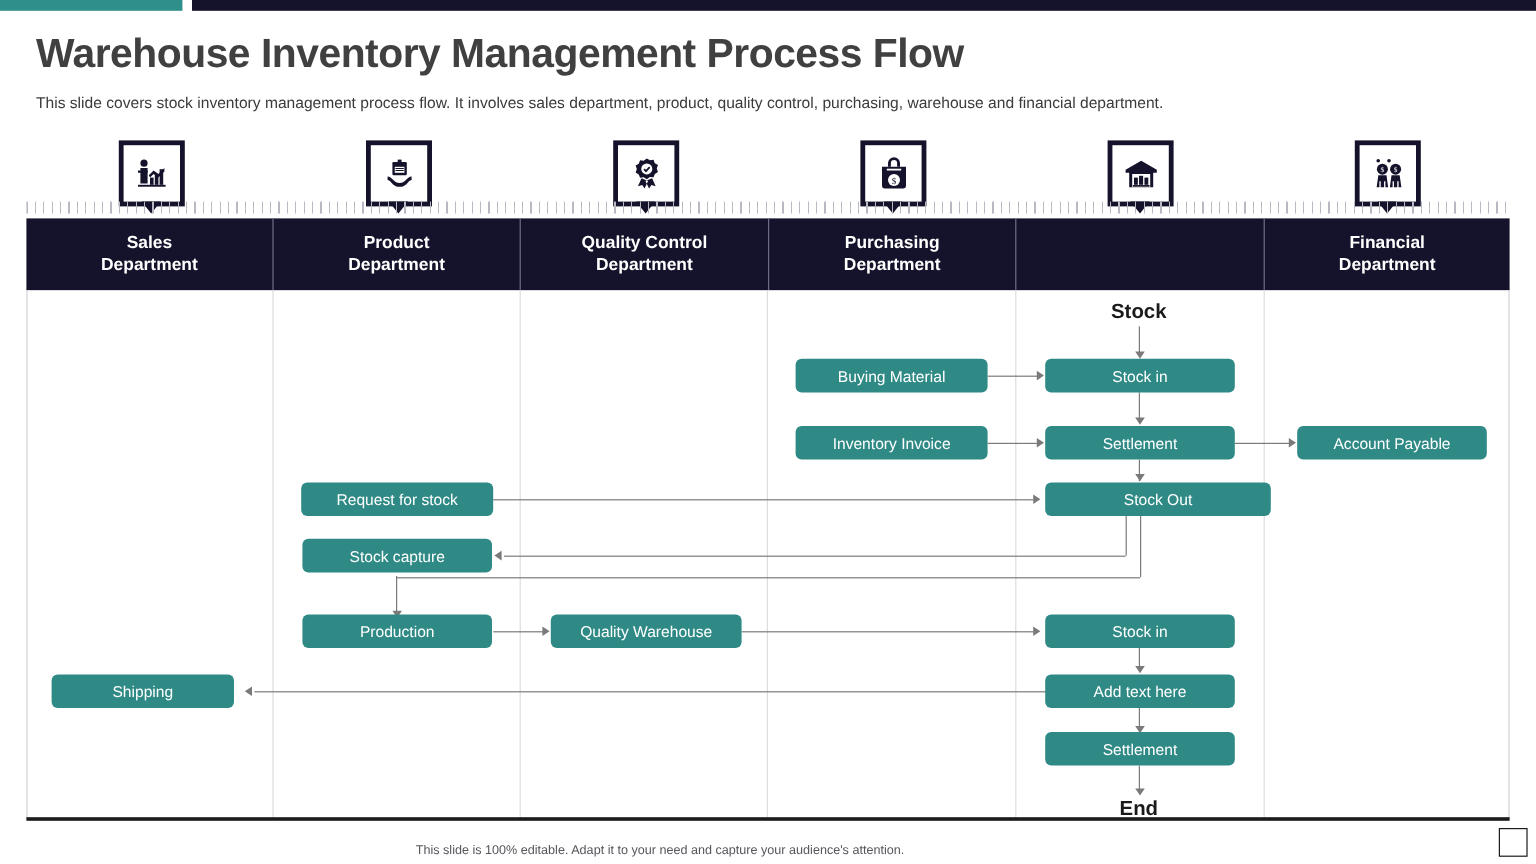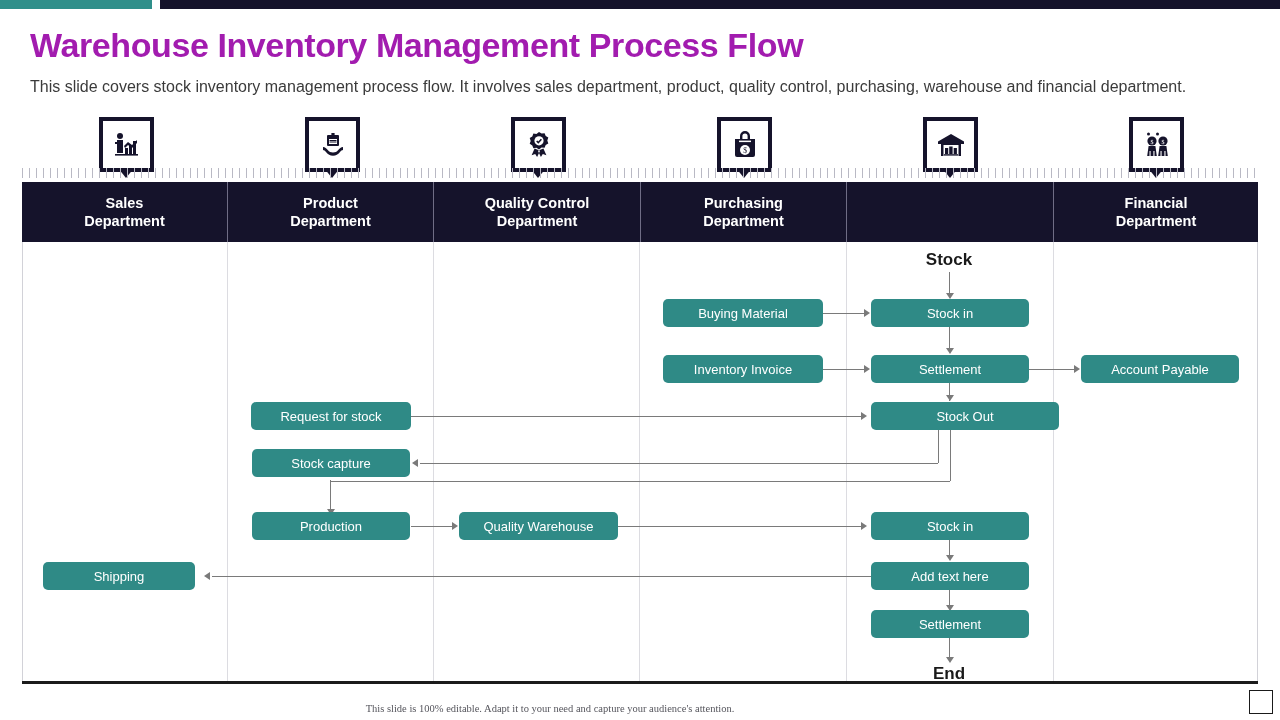--- a/index.html
+++ b/index.html
@@ -12,25 +12,25 @@
   }
   
   #top-bar{position:absolute;left:0;top:0;width:1280px;height:9px;}
   #top-bar-teal{position:absolute;left:0;top:0;width:152px;height:9px;background:#2f8f8a;}
   #top-bar-dark{position:absolute;left:160px;top:0;width:1120px;height:9px;background:#15132b;}
 
   
   #title{
     position:absolute;left:30px;top:26px;
     font-size:34px;font-weight:bold;letter-spacing:-0.4px;
-    color:#a21caf;white-space:nowrap;
+    color:#404040;white-space:nowrap;
   }
   #subtitle{
     position:absolute;left:30px;top:78px;
-    font-size:16px;color:#3b3b3b;white-space:nowrap;
+    font-size:13px;color:#3b3b3b;white-space:nowrap;
   }
 
   
   .icon-box{
     position:absolute;width:55px;height:55px;top:117px;
     border:4px solid #15132b;background:#ffffff;
     box-sizing:border-box;
     display:flex;align-items:center;justify-content:center;
   }
   .icon-box svg{display:block;}
@@ -83,21 +83,21 @@
   
   .hline{position:absolute;height:1px;background:#7a7a7a;}
   .vline{position:absolute;width:1px;background:#7a7a7a;}
   .ar-right{position:absolute;width:0;height:0;border-top:4px solid transparent;border-bottom:4px solid transparent;border-left:6px solid #7a7a7a;}
   .ar-left{position:absolute;width:0;height:0;border-top:4px solid transparent;border-bottom:4px solid transparent;border-right:6px solid #7a7a7a;}
   .ar-down{position:absolute;width:0;height:0;border-left:4px solid transparent;border-right:4px solid transparent;border-top:6px solid #7a7a7a;}
 
   
   #footer-note{
     position:absolute;left:0;top:703px;width:1100px;
-    text-align:center;font-size:10.5px;color:#55555c;font-family:Liberation Serif, serif;
+    text-align:center;font-size:10.5px;color:#55555c;
   }
   #corner-box{
     position:absolute;left:1249px;top:690px;width:24px;height:24px;
     border:1.6px solid #1a1a1a;background:#ffffff;box-sizing:border-box;
   }
 </style>
 </head>
 <body>
 
 <div id="top-bar">

